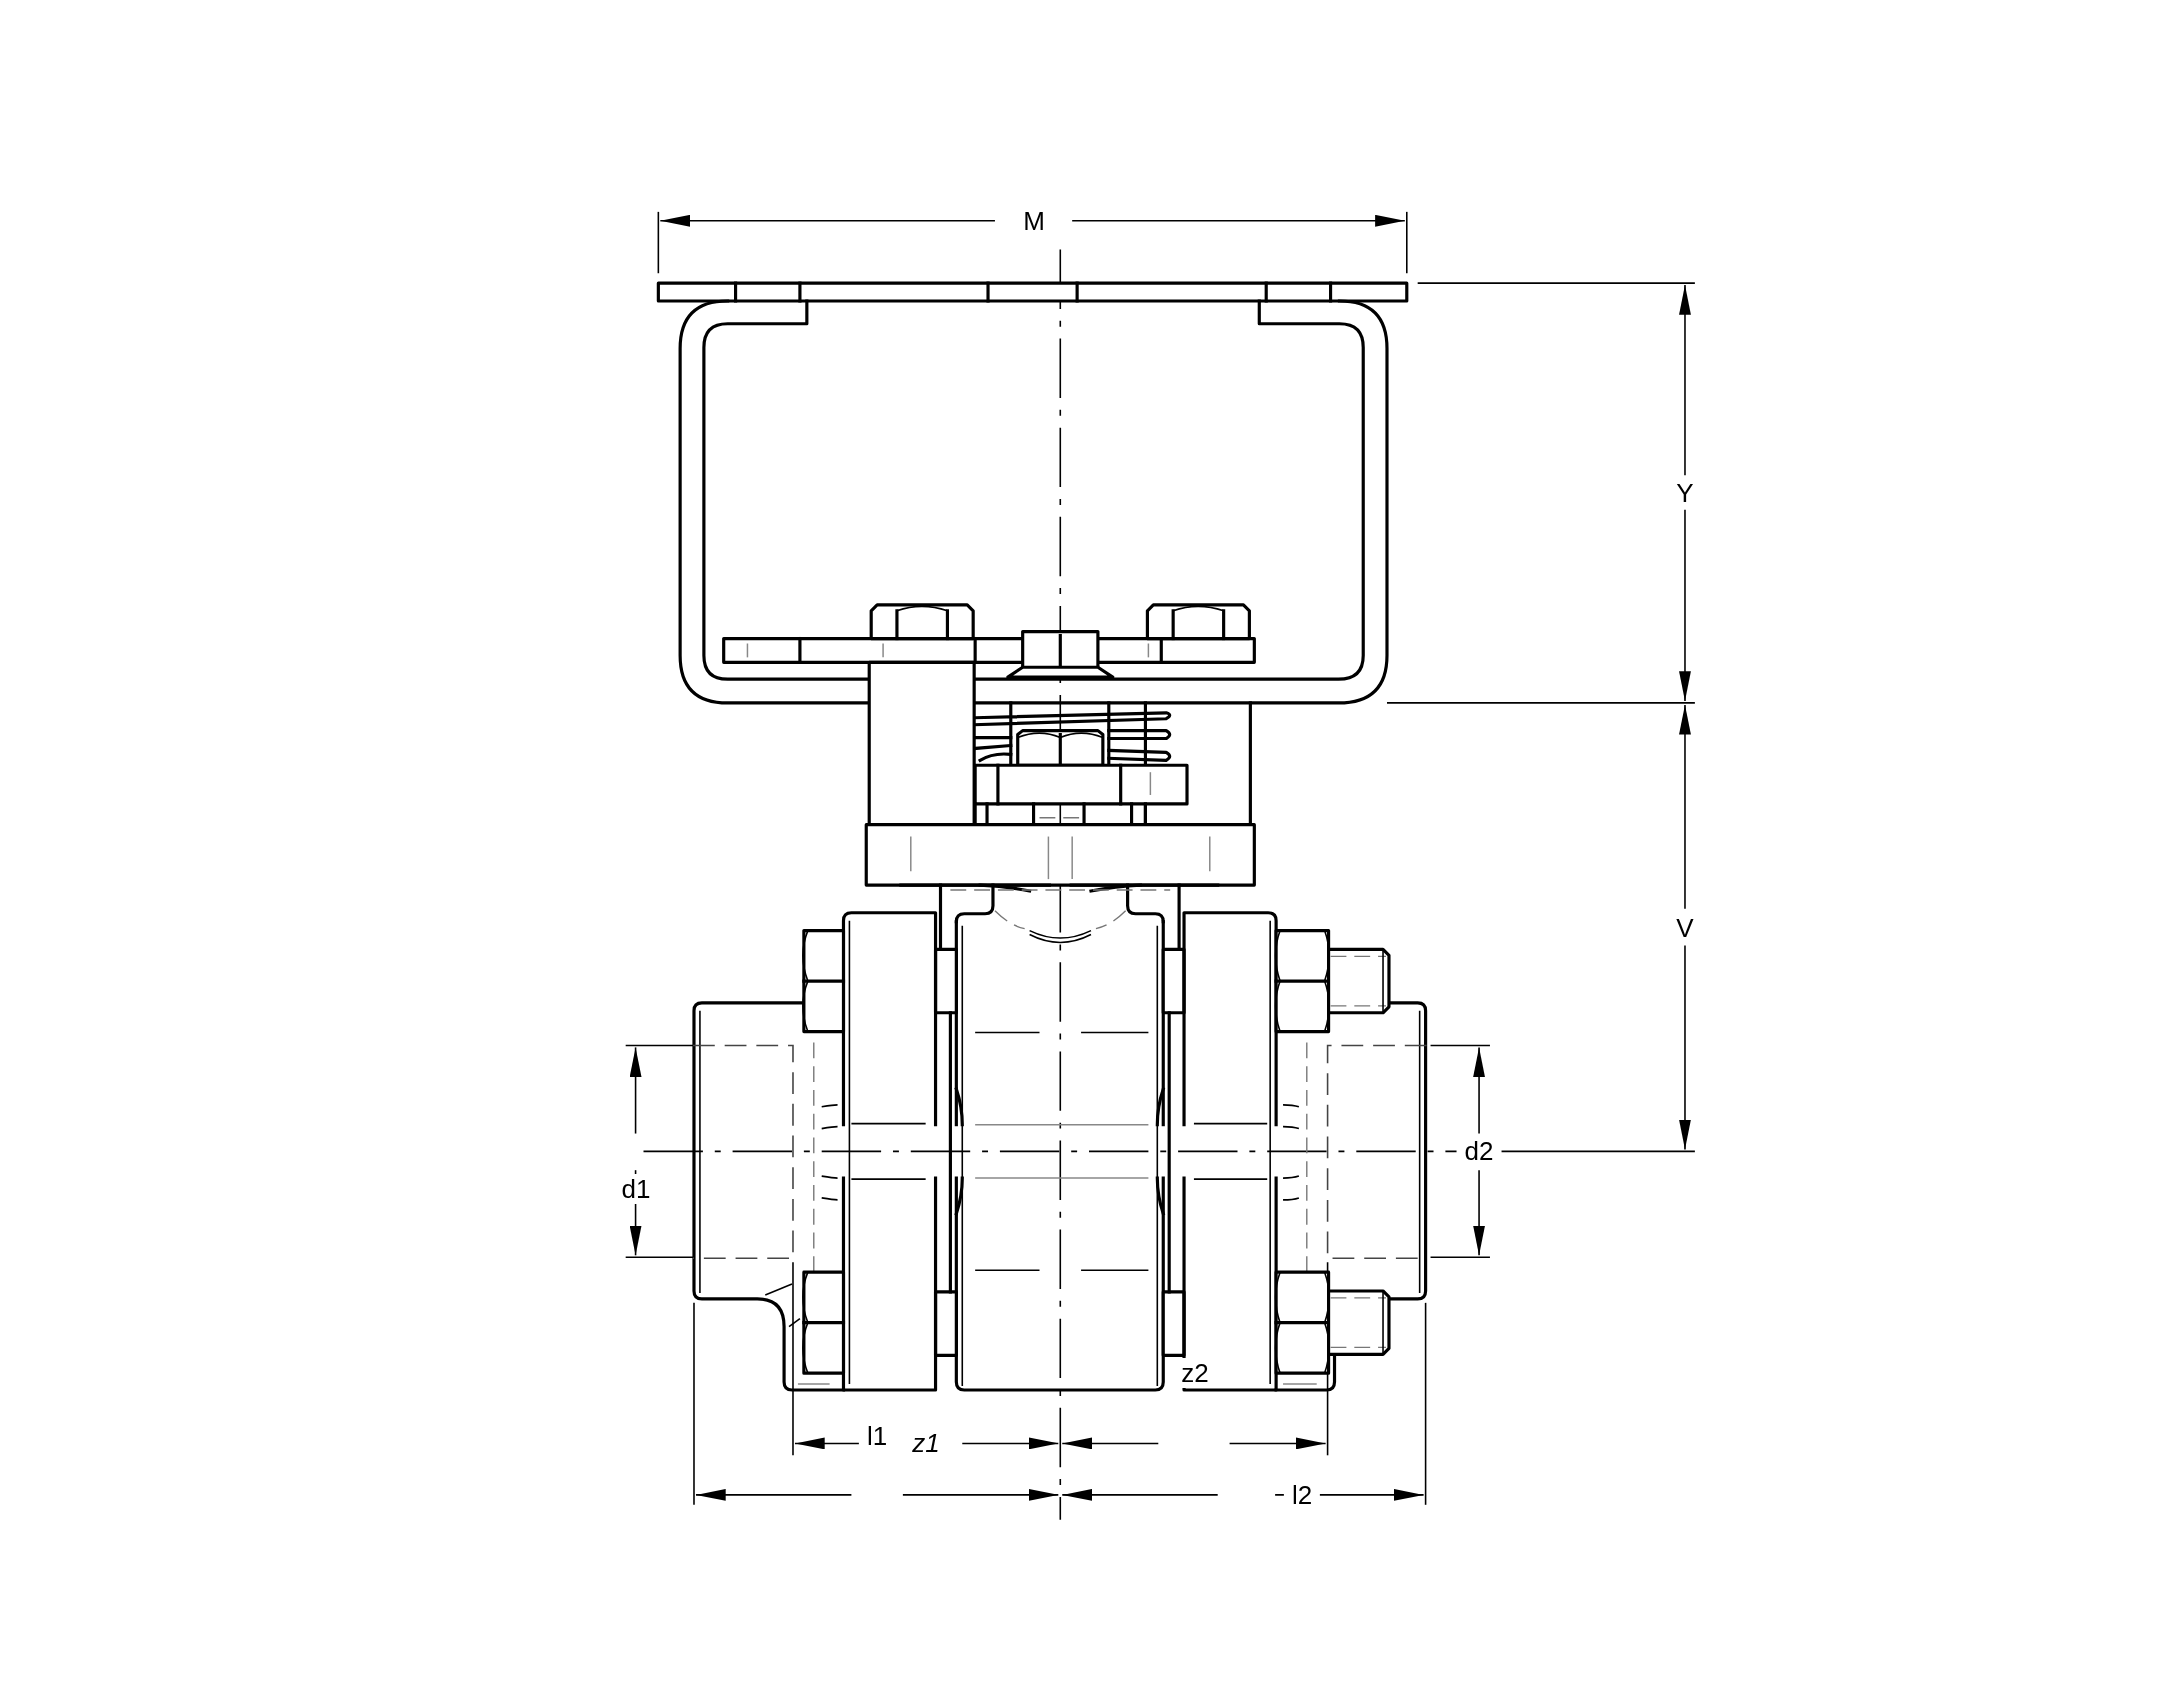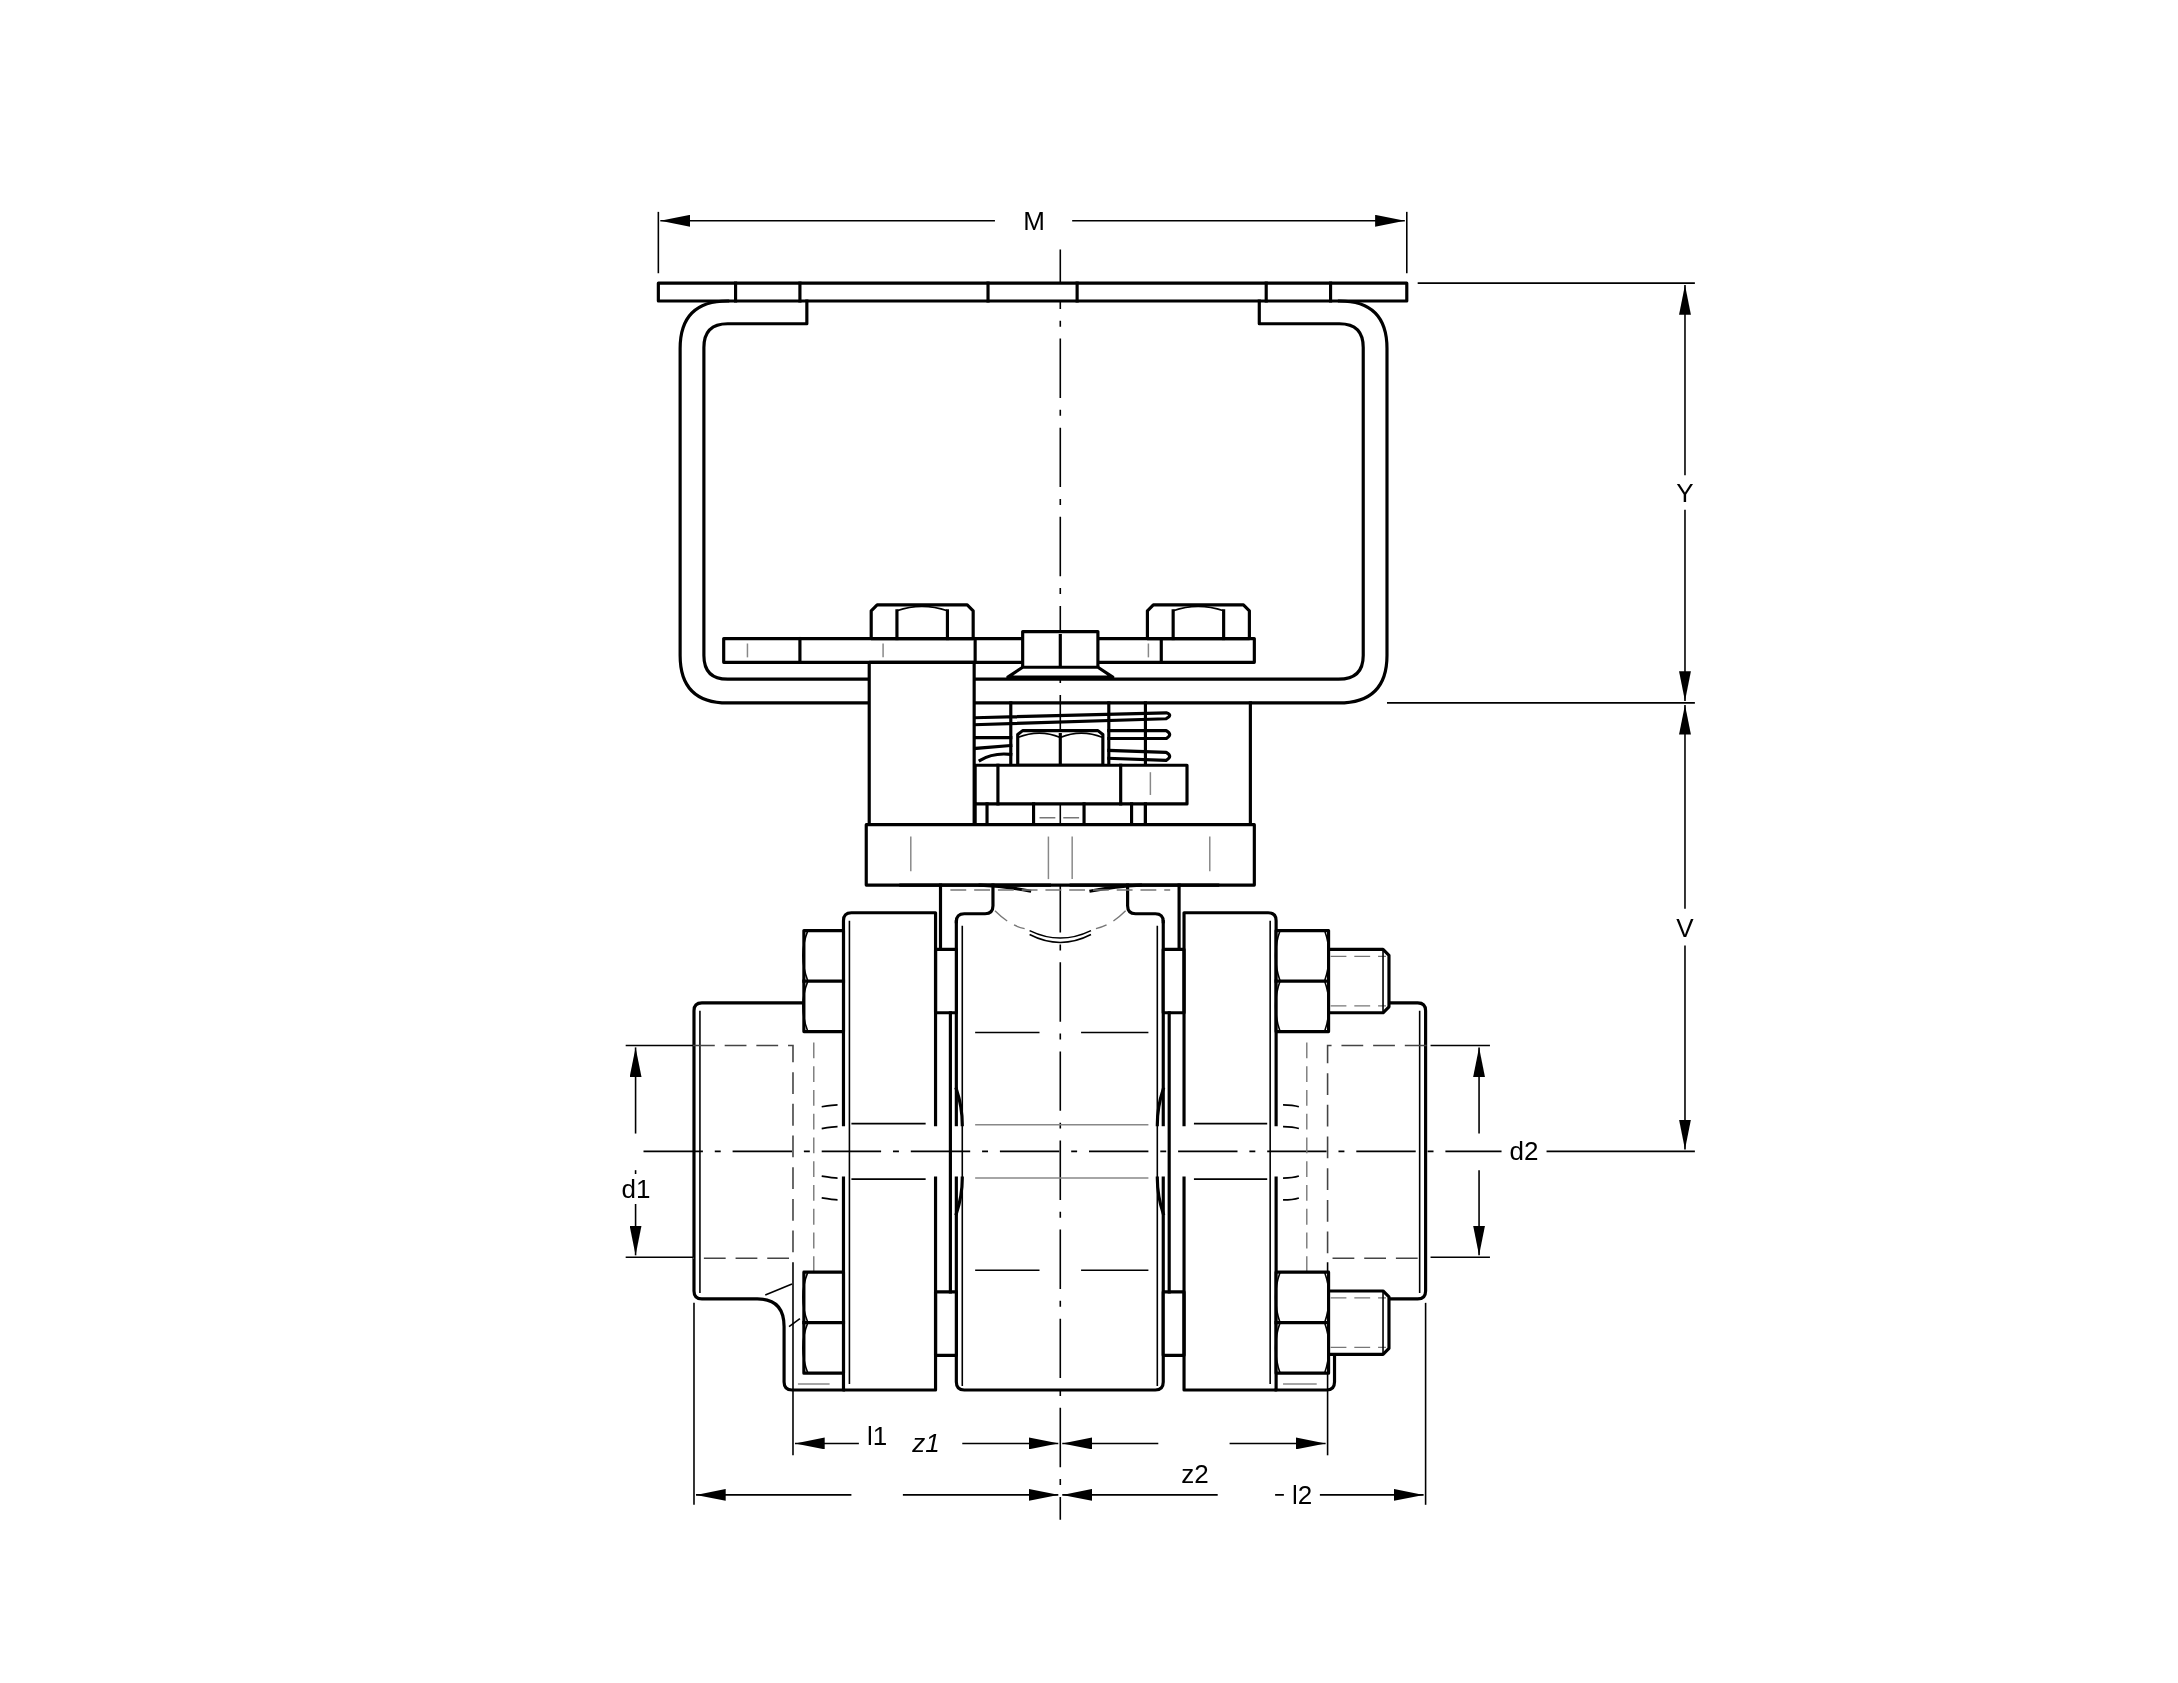--- a/index.html
+++ b/index.html
@@ -286,18 +286,18 @@
     <line class="dim" x1="1440" y1="1316" x2="1440" y2="1520"></line>
     <line class="dim" x1="1230" y1="1510" x2="1073" y2="1510" marker-end="url(#ah)"></line>
     <line class="dim" x1="1288" y1="1510" x2="1438" y2="1510" marker-end="url(#ah)"></line>
   </g>
 </svg>
 
 <span class="lbl" style="left:1034px; top:221px;">M</span>
 <span class="lbl" style="left:1685px; top:493px;">Y</span>
 <span class="lbl" style="left:1685px; top:928px;">V</span>
 <span class="lbl" style="left:636px; top:1189px;">d1</span>
-<span class="lbl" style="left:1479px; top:1151px;margin-left:45px;">d2</span>
+<span class="lbl" style="left:1479px; top:1151px;">d2</span>
 <span class="lbl" style="left:926px; top:1443px;font-style:italic;">z1</span>
-<span class="lbl" style="left:1195px; top:1474px;">z2</span>
+<span class="lbl" style="left:1195px; top:1373px;">z2</span>
 <span class="lbl" style="left:877px; top:1436px;">l1</span>
 <span class="lbl" style="left:1302px; top:1495px;">l2</span>
 
 
 </body></html>

